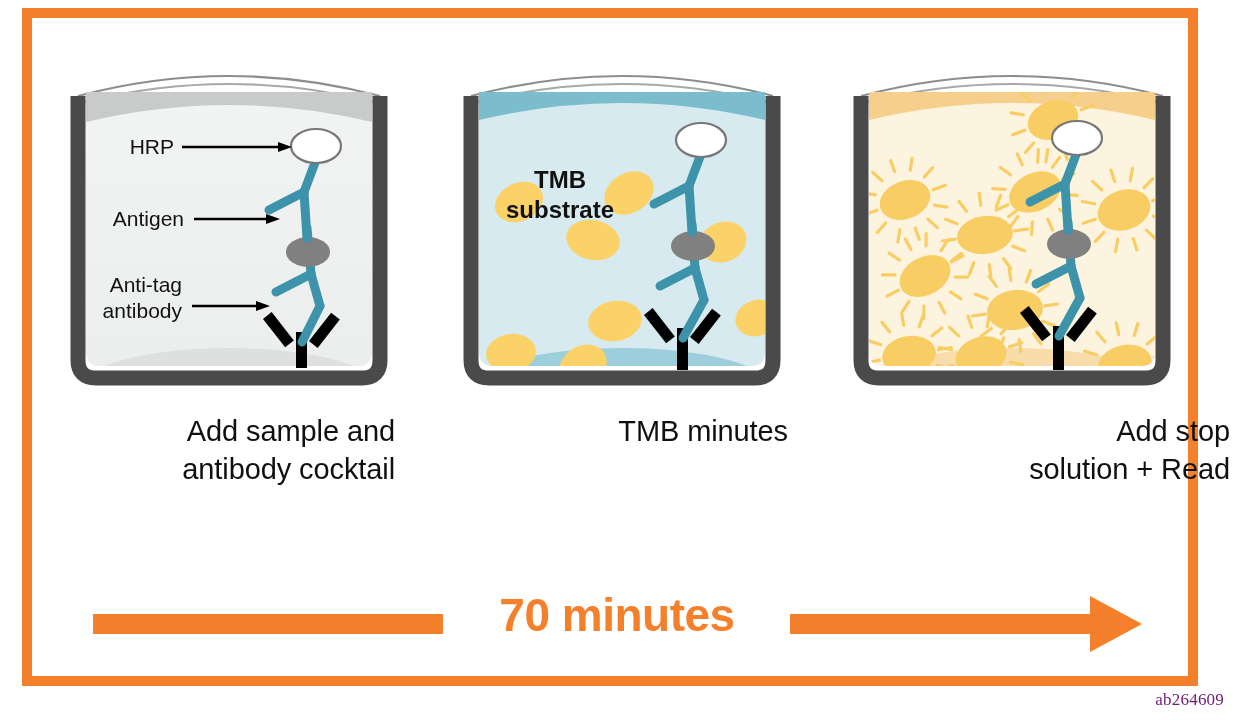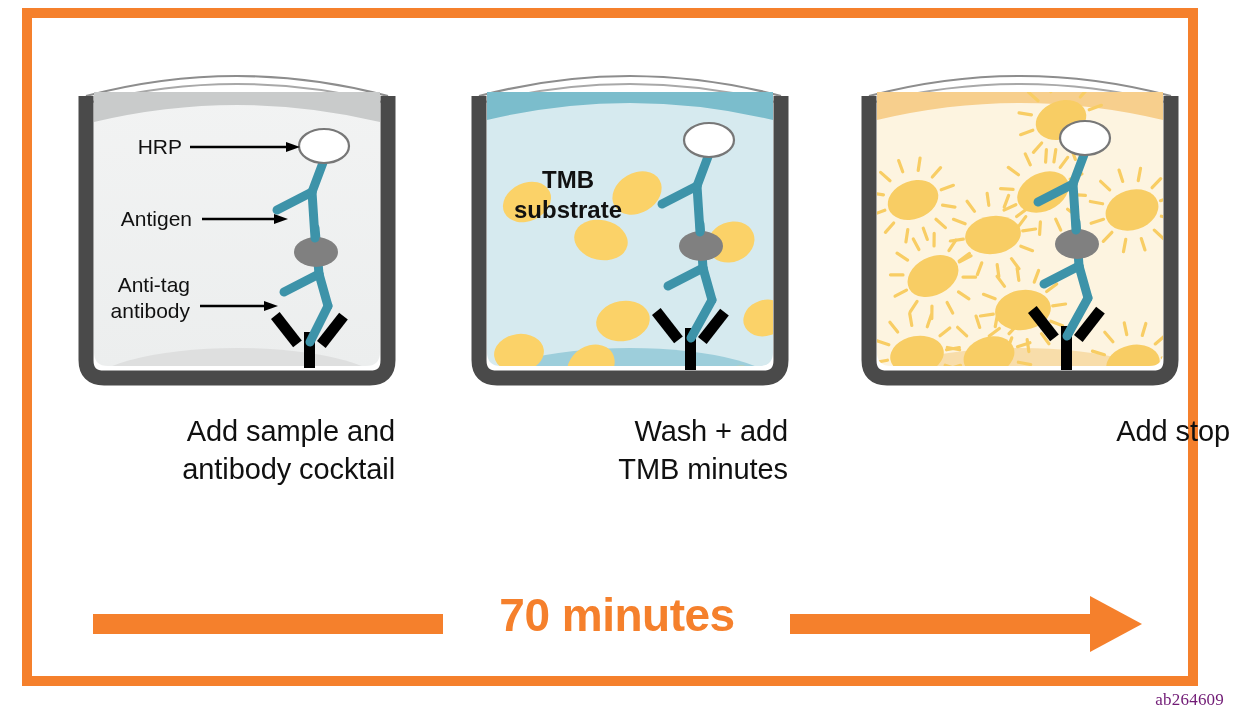--- a/index.html
+++ b/index.html
@@ -24,21 +24,21 @@
     top: 8px;
     width: 1176px;
     height: 678px;
     border: 10px solid #f5802c;
     box-sizing: border-box;
     background: transparent;
   }
   
   #panels {
     position: absolute;
-    left: 12px;
+    left: 4px;
     top: 0;
     width: 1038px;
     height: 400px;
   }
   .panel {
     position: absolute;
     top: 60px;
     width: 330px;
     height: 330px;
   }
@@ -346,25 +346,25 @@
         <ellipse cx="230" cy="78" rx="25" ry="17" fill="#ffffff" stroke="#777777" stroke-width="2.2"></ellipse>
       </svg>
     </div>
   </div>
 
   <div class="caption caption-1">
     <span class="cl">Add sample and</span>
     <span class="cl">antibody cocktail</span>
   </div>
   <div class="caption caption-2">
-    <span class="cl">Wash + add</span>
     <span class="cl">TMB minutes</span>
   </div>
   <div class="caption caption-3">
     <span class="cl">Add stop</span>
+    <span class="cl">solution + Read</span>
   </div>
 
   <svg id="timeline" width="1234" height="80" viewBox="0 0 1234 80">
     <rect x="93" y="28" width="350" height="20" fill="#f5802c"></rect>
     <rect x="790" y="28" width="308" height="20" fill="#f5802c"></rect>
     <polygon points="1090,10 1142,38 1090,66" fill="#f5802c"></polygon>
   </svg>
   <div id="time-label">70 minutes</div>
 
   <div id="watermark">ab264609</div>

